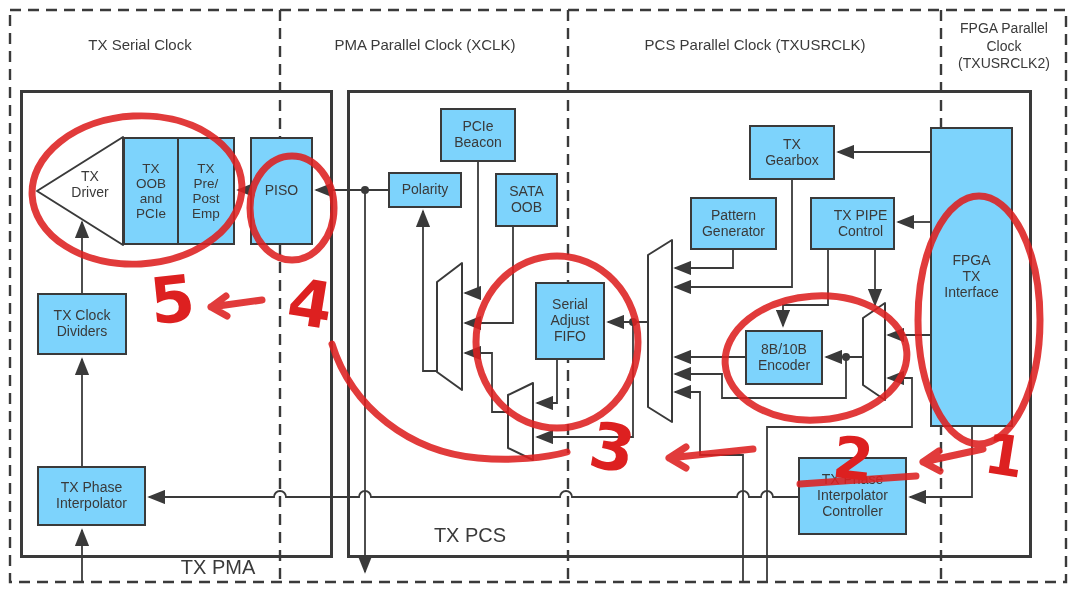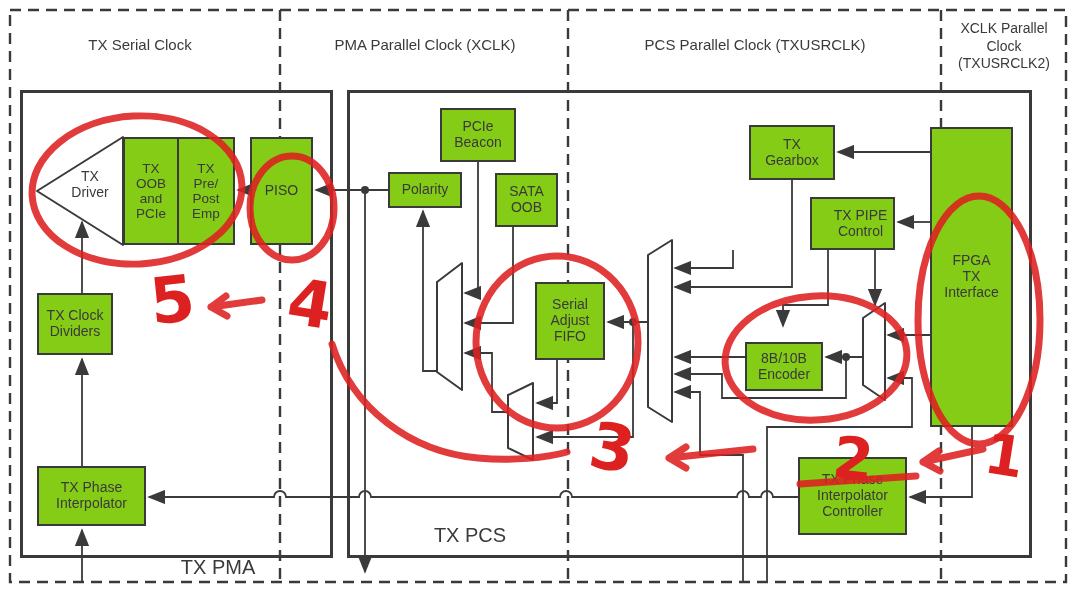--- a/index.html
+++ b/index.html
@@ -2,21 +2,21 @@
 <html><head>
 <meta charset="utf-8">
 <style>
   html,body{margin:0;padding:0;background:#fff;}
   .stage{position:relative;width:1080px;height:591px;background:#fff;overflow:hidden;
          font-family:"Liberation Sans",sans-serif;color:#3a3a3a;}
   svg.layer{position:absolute;left:0;top:0;width:1080px;height:591px;}
   .base{z-index:0;}
   .red{z-index:6;pointer-events:none;}
   .region-box{position:absolute;border:3px solid #3a3a3a;background:transparent;z-index:1;box-sizing:border-box;}
-  .block{position:absolute;border:2px solid #3a3a3a;background:#84cc16;z-index:2;box-sizing:border-box;
+  .block{position:absolute;border:2px solid #3a3a3a;background:#7dd3fc;z-index:2;box-sizing:border-box;
          display:flex;align-items:center;justify-content:center;text-align:center;
          white-space:pre-line;font-size:14px;line-height:1.12;}
   .label{position:absolute;z-index:3;white-space:pre-line;text-align:center;}
   .hdr{position:absolute;z-index:3;white-space:pre-line;text-align:center;font-size:15px;line-height:1.25;}
   .freelabel{position:absolute;z-index:3;background:transparent;border:none;}
   .rednum{position:absolute;z-index:7;color:#dd2020;font-family:"DejaVu Sans",sans-serif;
           font-weight:bold;pointer-events:none;line-height:1;}
 </style>
 </head>
 <body>
@@ -78,21 +78,21 @@
       <polygon points="508,395 533,383 533,460 508,448"></polygon>
       <polygon points="648,255 672,240 672,422 648,407"></polygon>
       <polygon points="863,318 885,303 885,400 863,385"></polygon>
       <polygon points="37,191 123,137 123,245"></polygon>
     </g>
   </svg>
 
   <div class="hdr" style="left:30px;top:36px;width:220px;">TX Serial Clock</div>
   <div class="hdr" style="left:292px;top:36px;width:266px;">PMA Parallel Clock (XCLK)</div>
   <div class="hdr" style="left:580px;top:36px;width:350px;">PCS Parallel Clock (TXUSRCLK)</div>
-  <div class="hdr" style="left:944px;top:20px;width:120px;font-size:14px;">XCLK Parallel
+  <div class="hdr" style="left:944px;top:20px;width:120px;font-size:14px;">FPGA Parallel
 Clock
 (TXUSRCLK2)</div>
 
   <div class="region-box" style="left:20px;top:90px;width:313px;height:468px;"></div>
   <div class="region-box" style="left:347px;top:90px;width:685px;height:468px;"></div>
   <div class="label" style="left:168px;top:524px;width:100px;font-size:20px;margin-top:32px;">TX PMA</div>
   <div class="label" style="left:420px;top:524px;width:100px;font-size:20px;">TX PCS</div>
 
   <div class="label freelabel" style="left:58px;top:168px;width:64px;font-size:14px;z-index:3;">TX
 Driver</div>
@@ -106,30 +106,32 @@
 Emp</div>
   <div class="block" style="left:388px;top:172px;width:74px;height:36px;">Polarity</div>
   <div class="block" style="left:250px;top:137px;width:63px;height:108px;">PISO</div>
   <div class="block" style="left:440px;top:108px;width:76px;height:54px;">PCIe
 Beacon</div>
   <div class="block" style="left:495px;top:173px;width:63px;height:54px;">SATA
 OOB</div>
   <div class="block" style="left:535px;top:282px;width:70px;height:78px;">Serial
 Adjust
 FIFO</div>
+  <div class="block" style="left:690px;top:197px;width:87px;height:53px;">Pattern
+Generator</div>
   <div class="block" style="left:810px;top:197px;width:85px;height:53px;padding-left:16px;">TX PIPE
 Control</div>
   <div class="block" style="left:749px;top:125px;width:86px;height:55px;">TX
 Gearbox</div>
-  <div class="block" style="left:745px;top:330px;width:78px;height:49px;margin-top:12px;">8B/10B
+  <div class="block" style="left:745px;top:330px;width:78px;height:55px;">8B/10B
 Encoder</div>
   <div class="block" style="left:930px;top:127px;width:83px;height:300px;">FPGA
 TX
 Interface</div>
-  <div class="block" style="left:37px;top:293px;width:76px;height:62px;">TX Clock
+  <div class="block" style="left:37px;top:293px;width:90px;height:62px;">TX Clock
 Dividers</div>
   <div class="block" style="left:37px;top:466px;width:109px;height:60px;">TX Phase
 Interpolator</div>
   <div class="block" style="left:798px;top:457px;width:109px;height:78px;">TX Phase
 Interpolator
 Controller</div>
 
   <svg class="layer red" viewBox="0 0 1080 591" fill="none" stroke="#dd2020" stroke-width="7" stroke-linecap="round" stroke-linejoin="round" opacity="0.88">
     <ellipse cx="137" cy="190" rx="105" ry="74" transform="rotate(-3 137 190)"></ellipse>
     <ellipse cx="292" cy="208" rx="42" ry="52"></ellipse>

